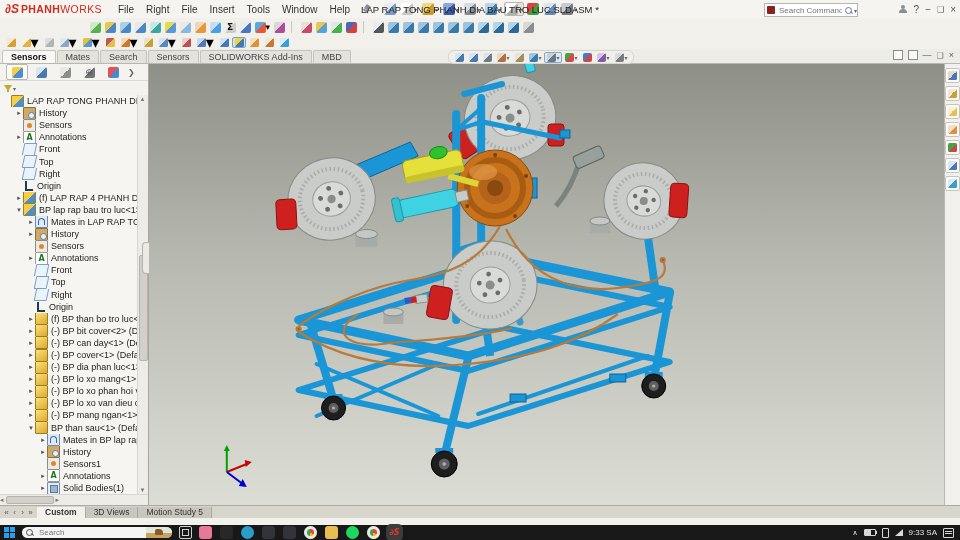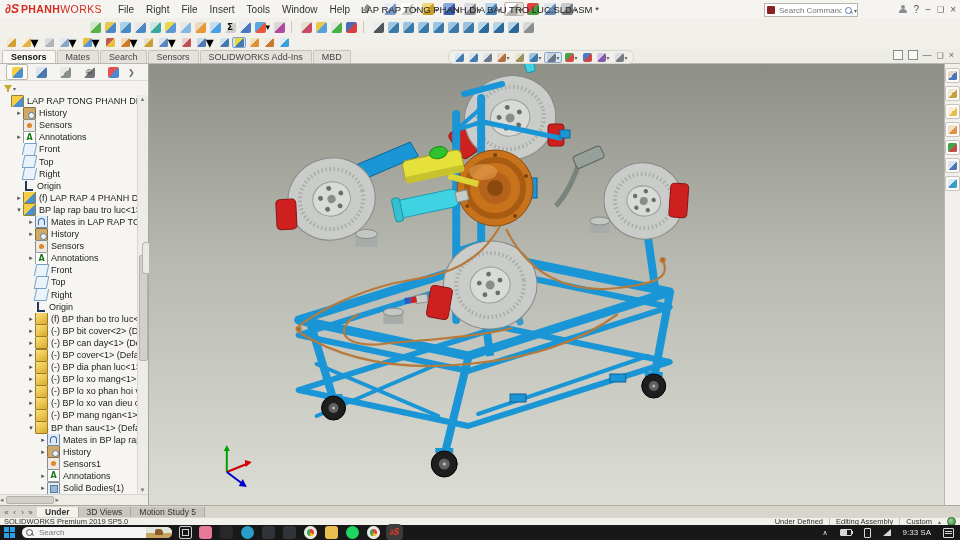--- a/index.html
+++ b/index.html
@@ -123,21 +123,21 @@
   .tsearch input{border:0;outline:0;background:transparent;font-size:8px;color:#444;flex:1;min-width:0;}
   .tsearch .simg{width:26px;height:11px;background:linear-gradient(180deg,#dfe6da 55%,#c9a25e 55%);position:relative;flex:none;}
   .tsearch .simg::after{content:"";position:absolute;left:9px;top:2px;width:8px;height:6px;background:#8a5a2a;border-radius:2px 4px 1px 1px;}
   .taskview{width:11px;height:11px;border:1.4px solid #cfcfcf;border-radius:2px;position:relative;}
   .taskview::after{content:"";position:absolute;left:2px;top:2px;right:2px;bottom:2px;border:1px solid #cfcfcf;}
   .tapp{width:13px;height:13px;border-radius:3px;position:relative;flex:none;}
   .tapp.round{border-radius:50%;}
   .tapp.open::after{content:"";position:absolute;left:2px;bottom:-2px;right:2px;height:1.5px;background:#76b9ed;border-radius:1px;}
   .tapp.activeapp{box-shadow:0 0 0 2px #3c3c3c;background:#3c3c3c;}
   .tapp.activeapp::before{content:"∂S";position:absolute;inset:0;color:#e03a2a;font:bold italic 8px/13px "DejaVu Sans";text-align:center;}
-  .tray{margin-left:auto;display:flex;align-items:center;gap:12px;padding-right:6px;color:#e6e6e6;font-size:8px;}
+  .tray{margin-left:auto;display:flex;align-items:center;gap:6px;padding-right:6px;color:#e6e6e6;font-size:8px;}
   .batt{width:10px;height:5px;border:1px solid #d8d8d8;border-radius:1px;position:relative;}
   .batt::before{content:"";position:absolute;left:0;top:0;bottom:0;width:6px;background:#d8d8d8;}
   .batt::after{content:"";position:absolute;right:-2px;top:1px;width:1.5px;height:3px;background:#d8d8d8;}
   .net{width:0;height:0;border-left:8px solid transparent;border-bottom:7px solid #d8d8d8;}
   .phoneic{width:5px;height:8px;border:1px solid #d8d8d8;border-radius:1px;}
   .notif{width:9px;height:8px;border:1px solid #d8d8d8;border-radius:1px;position:relative;}
   .notif::after{content:"";position:absolute;left:1px;top:2px;right:1px;height:1px;background:#d8d8d8;box-shadow:0 2px 0 #d8d8d8;}
   .tchev{font-size:7px;}
 </style>
 </head>
@@ -836,38 +836,26 @@
   </div>
 
   <div class="docbar">
     <div class="dnav">
       <span>«</span>
       <span>‹</span>
       <span>›</span>
       <span>»</span>
     </div>
     <div id="doctabs" style="display:flex">
-        <span class="dtab active">Under</span>
+        <span class="dtab active">Custom</span>
         <span class="dtab">3D Views</span>
         <span class="dtab">Motion Study 5</span>
       </div>
   </div>
 
-  <div class="statusbar">
-    <span>SOLIDWORKS Premium 2019 SP5.0</span>
-    <div class="right">
-      <span>Under Defined</span>
-      <span class="sdiv"></span>
-      <span>Editing Assembly</span>
-      <span class="sdiv"></span>
-      <span>Custom</span>
-      <span style="font-size:6px;color:#666;">▴</span>
-      <span class="globe"></span>
-    </div>
-  </div>
 
   <div class="taskbar">
     <span class="startbtn">
         <i></i>
         <i></i>
         <i></i>
         <i></i>
       </span>
     <span class="tsearch">
       <span class="mag" style="margin:0 3px;"></span>

